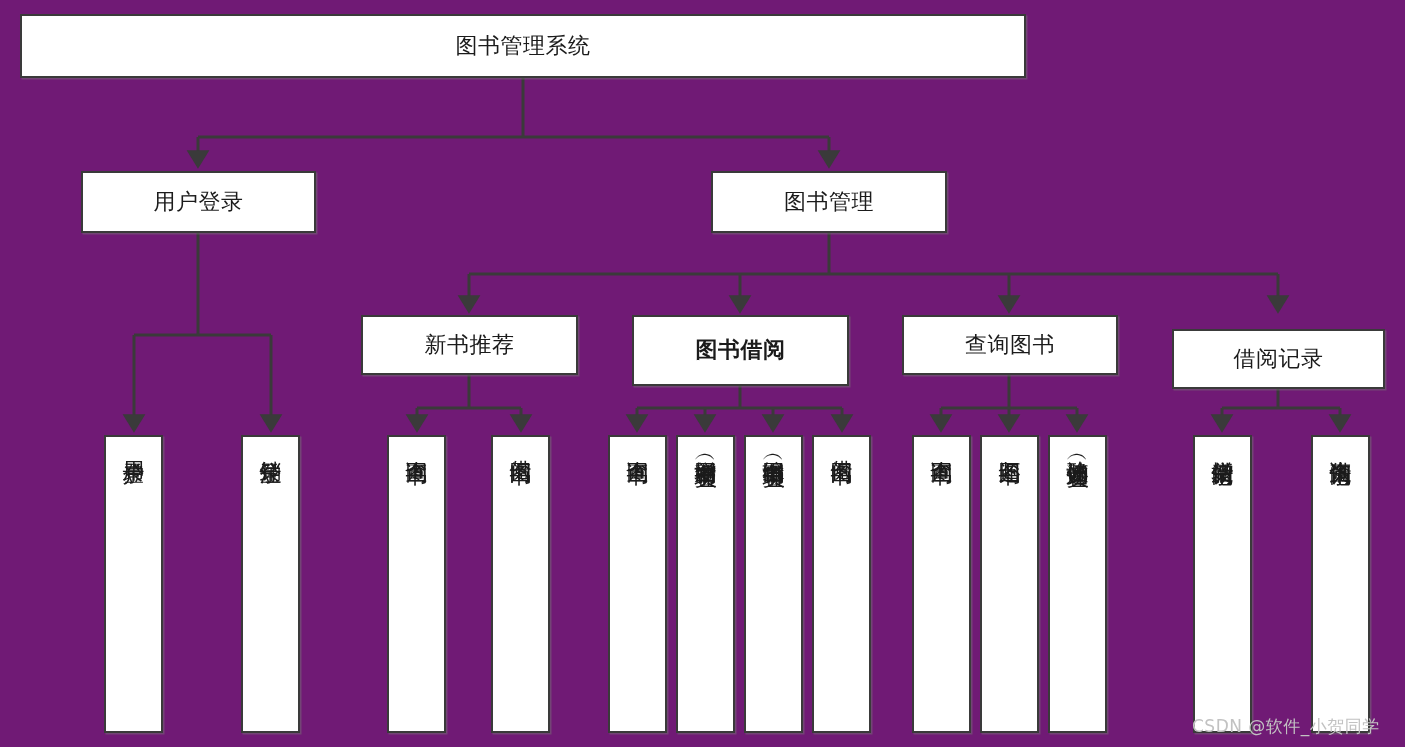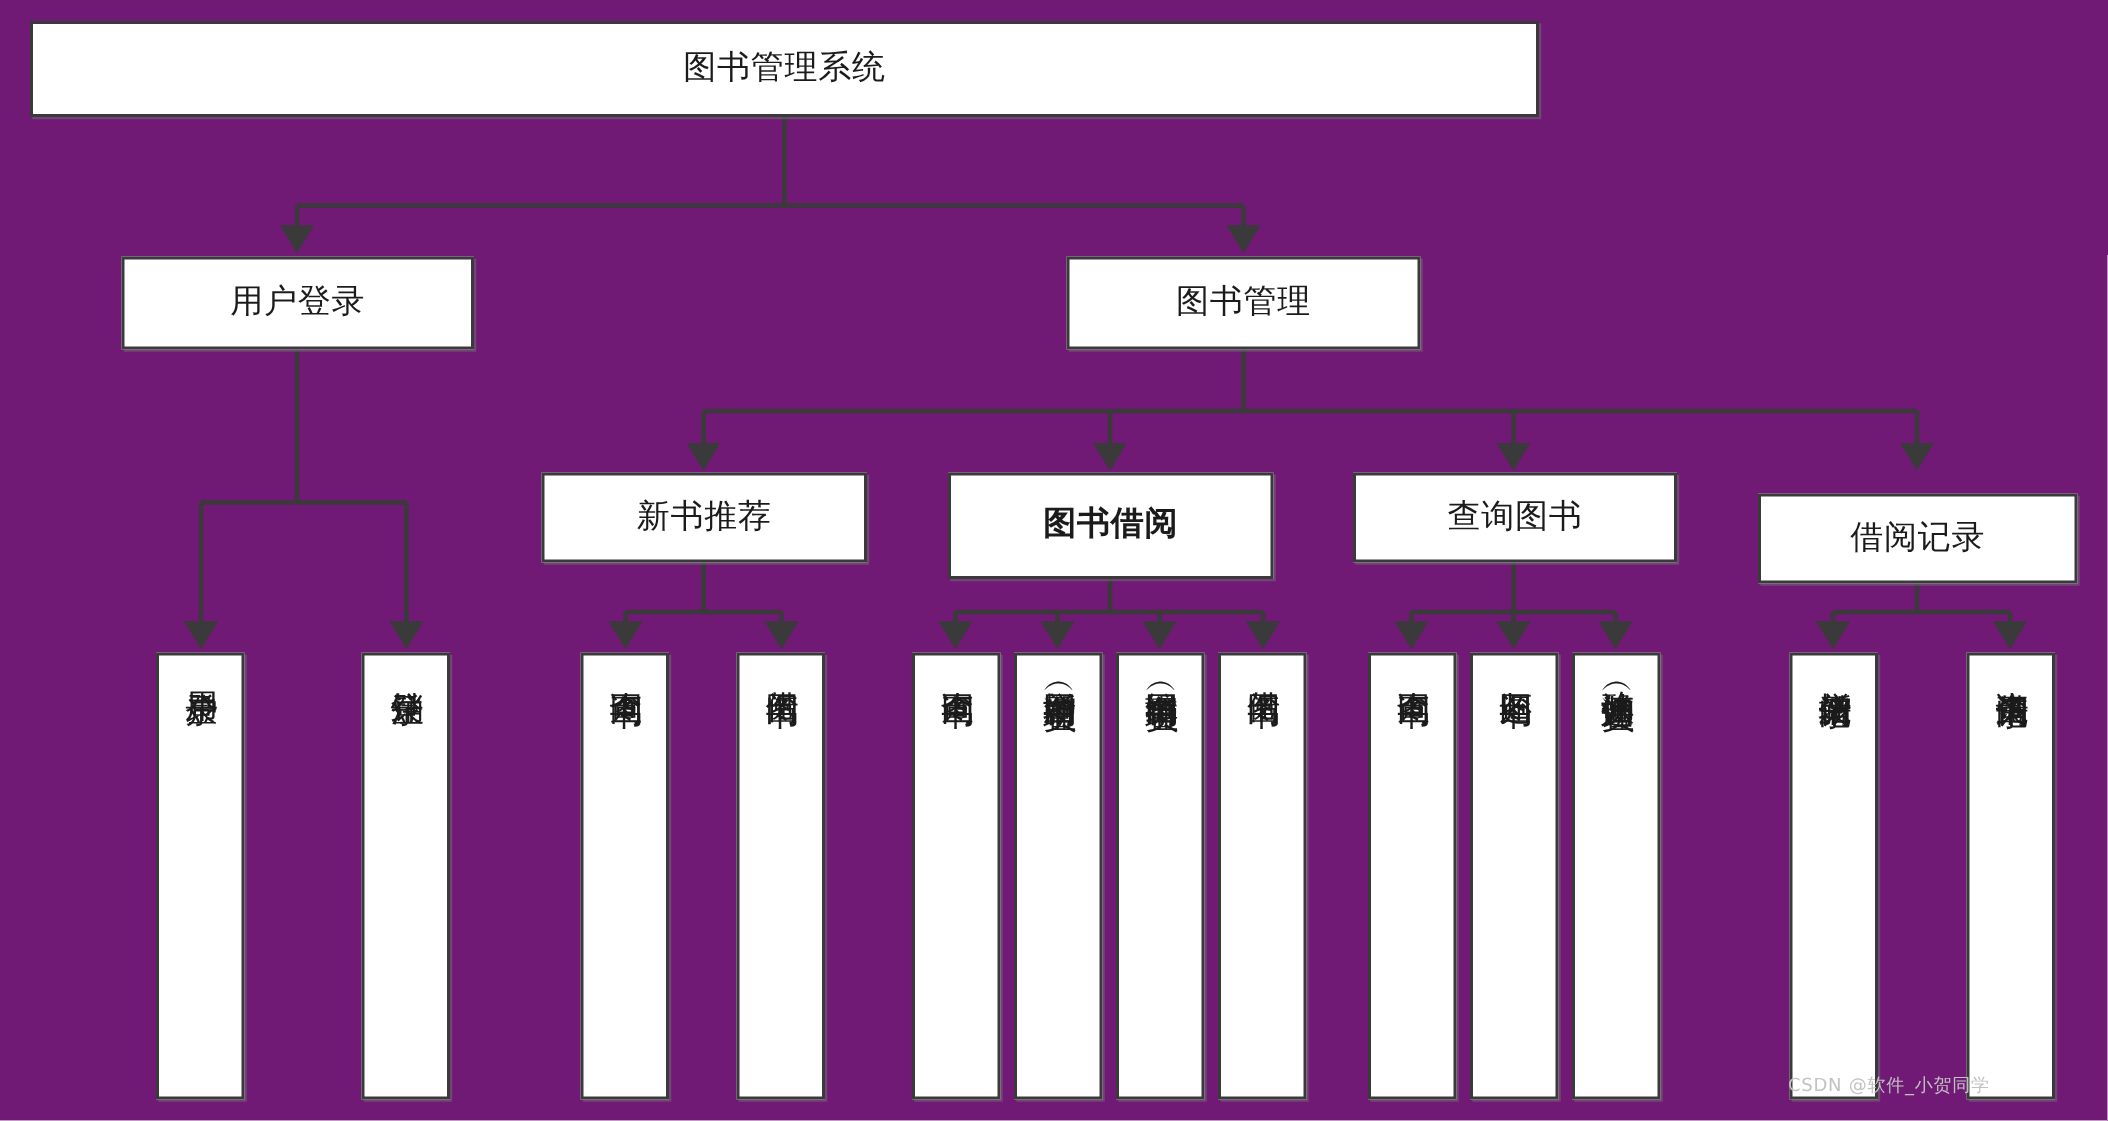--- a/index.html
+++ b/index.html
@@ -52,21 +52,21 @@
     writing-mode: vertical-rl;
     text-orientation: upright;
     white-space: nowrap;
     font-size: 22px;
     line-height: 1.18;
     letter-spacing: 1px;
   }
   .watermark {
     position: absolute;
     color: #c2c2c2;
-    font-size: 12px;
+    font-size: 17px;
     white-space: nowrap;
     letter-spacing: 0.5px;
     text-align: right;
   }
 </style>
 </head>
 <body>
 
 <div id="diagram-root">
 

